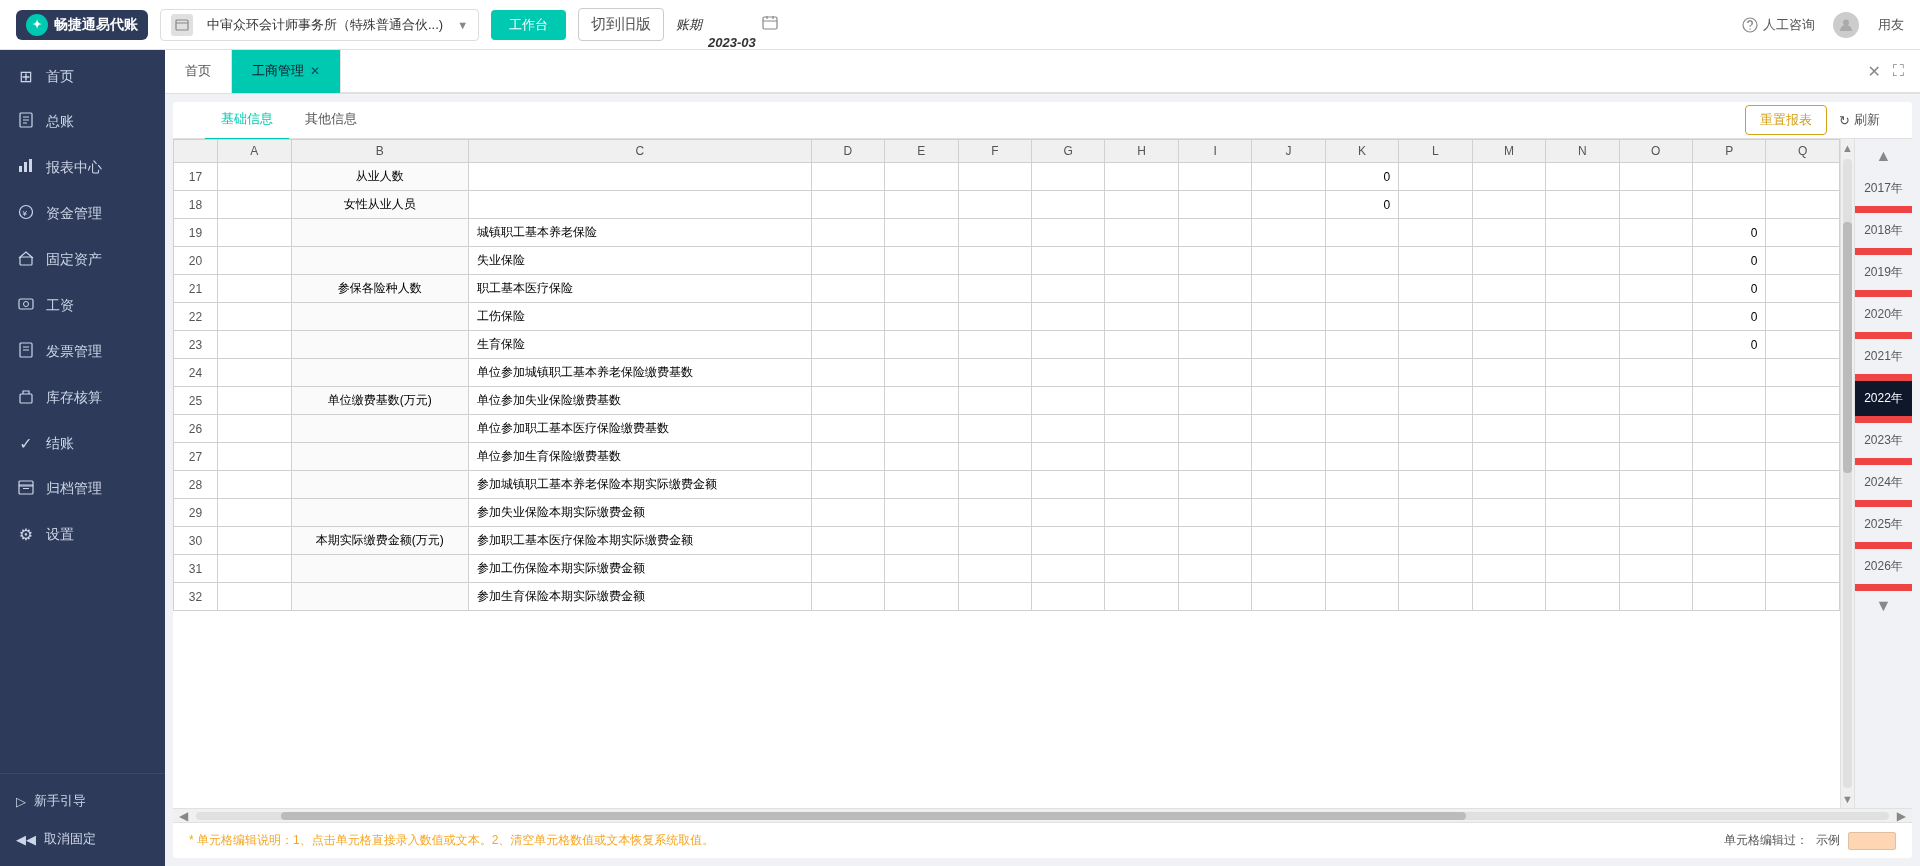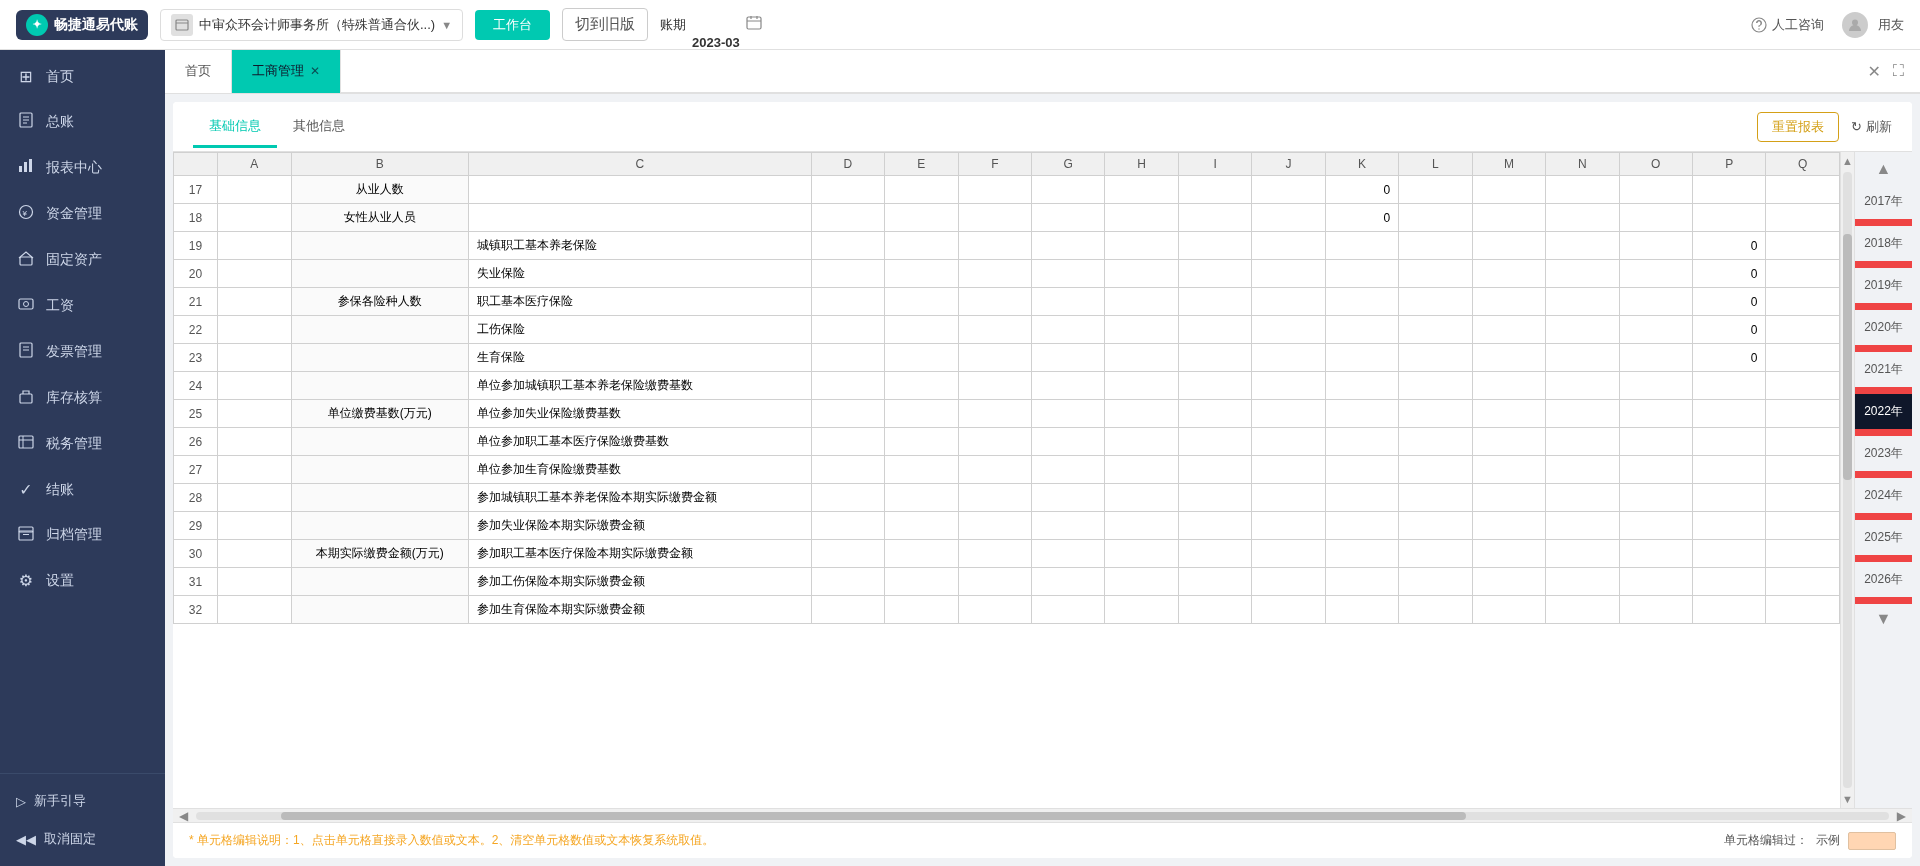--- a/index.html
+++ b/index.html
@@ -9,37 +9,37 @@
     .top-header {
       display: flex; align-items: center; background: #fff; height: 50px;
       padding: 0 16px; border-bottom: 1px solid #e0e0e0; gap: 12px; flex-shrink: 0;
     }
     .logo-area {
       display: flex; align-items: center; background: #2d3a5a; border-radius: 6px;
       padding: 4px 10px; gap: 6px; color: #fff; font-size: 14px; font-weight: bold;
     }
     .logo-icon { width: 22px; height: 22px; background: #00c9b1; border-radius: 50%; display: flex; align-items: center; justify-content: center; font-size: 11px; color: #fff; }
     .company-selector {
-      display: flex; align-items: center; gap: 6px; border: 1px solid #ddd; border-radius: 4px;
+      display: flex; align-items: center; gap: 14px; border: 1px solid #ddd; border-radius: 4px;
       padding: 4px 10px; background: #fff; cursor: pointer; min-width: 220px;
     }
     .company-selector .company-icon { width: 22px; height: 22px; background: #e0e0e0; border-radius: 3px; display: flex; align-items: center; justify-content: center; }
     .btn-workspace {
       background: #00c9b1; color: #fff; border: none; border-radius: 4px;
       padding: 6px 18px; font-size: 13px; cursor: pointer;
     }
     .btn-switch {
       background: #fff; color: #555; border: 1px solid #ccc; border-radius: 4px;
       padding: 6px 12px; font-size: 15px; cursor: pointer;
     }
-    .period-area { display: flex; align-items: center; gap: 6px; font-size: 13px; color: #333; }
+    .period-area { display: flex; align-items: center; gap: 6px; font-size: 13px; color: #333; font-style: italic; }
     .period-icon { color: #888; cursor: pointer; }
     .header-right { margin-left: auto; display: flex; align-items: center; gap: 18px; }
     .header-right .ai-btn { display: flex; align-items: center; gap: 5px; color: #555; cursor: pointer; font-size: 13px; }
-    .header-right .user-btn { display: flex; align-items: center; gap: 10px; color: #555; cursor: pointer; font-size: 13px; }
+    .header-right .user-btn { display: flex; align-items: center; gap: 19px; color: #555; cursor: pointer; font-size: 13px; }
     .avatar-circle { width: 26px; height: 26px; background: #ccc; border-radius: 50%; display: flex; align-items: center; justify-content: center; font-size: 11px; color: #fff; }
 
     
     .main-area { display: flex; flex: 1; overflow: hidden; }
 
     
     .sidebar {
       width: 165px; background: #2d3a5a; color: #cdd6e8; display: flex; flex-direction: column;
       flex-shrink: 0; overflow-y: auto; padding-top: 4px;
     }
@@ -73,21 +73,21 @@
     .tab-close { font-size: 12px; cursor: pointer; opacity: 0.7; }
     .tab-icons { margin-left: auto; display: flex; align-items: center; gap: 12px; padding-right: 16px; }
     .tab-icon-btn { cursor: pointer; color: #888; font-size: 16px; }
 
     
     .page-content { flex: 1; display: flex; flex-direction: column; overflow: hidden; background: #fff; margin: 8px; border-radius: 4px; }
 
     
     .sub-tabs {
       display: flex; align-items: center; border-bottom: 1px solid #e0e0e0;
-      padding: 0 20px; height: 50px; background: #fff; flex-shrink: 0;
+      padding: 0 32px; height: 37px; background: #fff; flex-shrink: 0;
     }
     .sub-tab {
       padding: 10px 16px; cursor: pointer; font-size: 13px; color: #555;
       border-bottom: 3px solid transparent; margin-bottom: -1px;
     }
     .sub-tab.active { color: #00c9b1; border-bottom: 3px solid #00c9b1; }
     .sub-tab-actions { margin-left: auto; display: flex; align-items: center; gap: 12px; }
     .btn-reset {
       border: 1px solid #d4a017; color: #d4a017; background: #fff;
       border-radius: 4px; padding: 5px 14px; cursor: pointer; font-size: 13px;
@@ -276,30 +276,20 @@
     <div class="sidebar-item">
       <span class="s-icon">
         <svg width="16" height="16" viewBox="0 0 16 16">
             <rect x="2" y="6" width="12" height="9" rx="1" fill="none" stroke="#cdd6e8" stroke-width="1.2"></rect>
             <polyline points="5,6 5,3 11,3 11,6" fill="none" stroke="#cdd6e8" stroke-width="1.2"></polyline>
           </svg>
       </span>
       <span>库存核算</span>
     </div>
     <div class="sidebar-item">
-      <span class="s-icon">
-        <svg width="16" height="16" viewBox="0 0 16 16">
-            <rect x="1" y="2" width="14" height="12" rx="1" fill="none" stroke="#cdd6e8" stroke-width="1.2"></rect>
-            <line x1="1" y1="6" x2="15" y2="6" stroke="#cdd6e8" stroke-width="1"></line>
-            <line x1="5" y1="2" x2="5" y2="14" stroke="#cdd6e8" stroke-width="1"></line>
-          </svg>
-      </span>
-      <span>税务管理</span>
-    </div>
-    <div class="sidebar-item">
       <span class="s-icon">✓</span>
       <span>结账</span>
     </div>
     <div class="sidebar-item">
       <span class="s-icon">
         <svg width="16" height="16" viewBox="0 0 16 16">
             <rect x="1" y="6" width="14" height="9" rx="1" fill="none" stroke="#cdd6e8" stroke-width="1.2"></rect>
             <rect x="1" y="2" width="14" height="5" rx="1" fill="none" stroke="#cdd6e8" stroke-width="1.2"></rect>
             <line x1="5" y1="9.5" x2="11" y2="9.5" stroke="#cdd6e8" stroke-width="1"></line>
           </svg>

